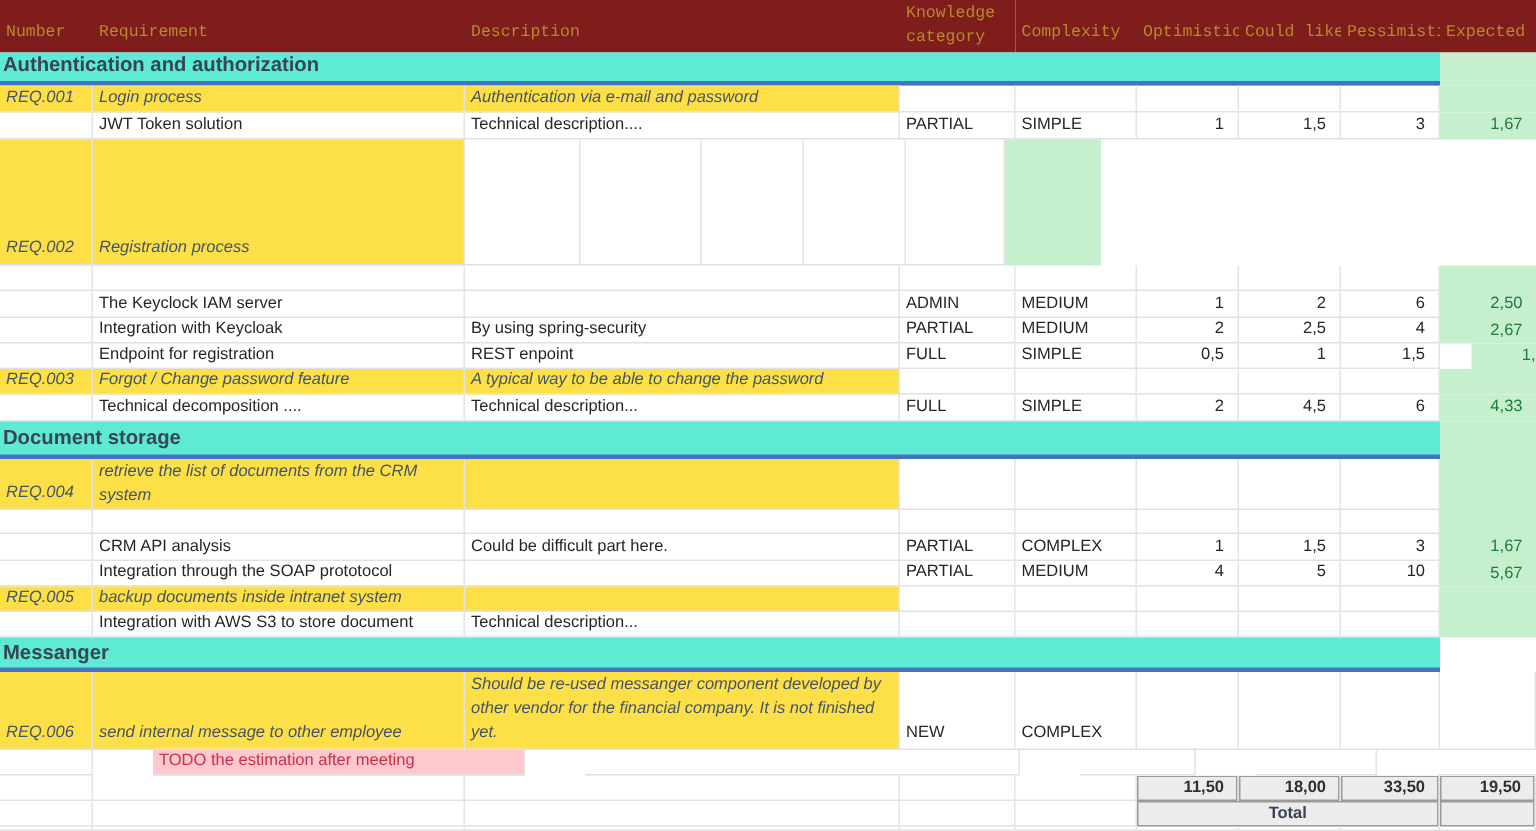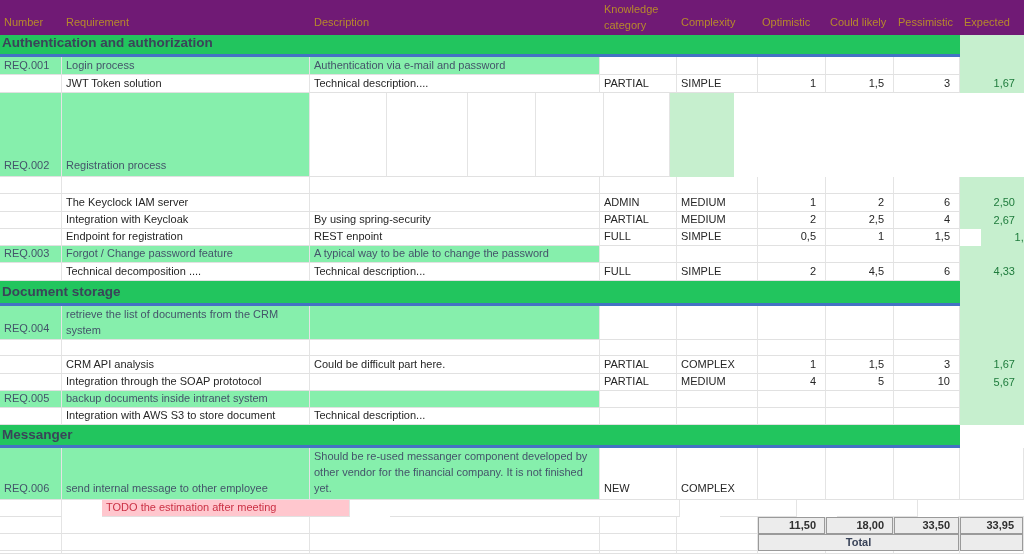--- a/index.html
+++ b/index.html
@@ -6,31 +6,31 @@
   html,body { width:1024px; height:554px; overflow:hidden; background:#fff;
               font-family:"Liberation Sans", sans-serif; }
   .sheet { width:1024px; height:554px; background:#fff; }
   .row { display:flex; width:1024px; }
 
   .c { flex:none; display:flex; align-items:center; overflow:hidden;
        padding:0 4px; font-size:11px; line-height:1.45; color:#262626;
        border-right:1px solid #E4E4E4; border-bottom:1px solid #E1E1E1; }
 
   
-  .row.header .c { background:#701a75; color:#B7892C; border:none;
-                   align-items:flex-end; padding-bottom:4px; white-space:nowrap; }
+  .row.header .c { background:#7f1d1d; color:#B7892C; border:none;
+                   align-items:flex-end; padding-bottom:4px; white-space:nowrap;font-family:Liberation Mono, monospace; }
   .row.header .wrap { white-space:normal; line-height:1.4; padding-bottom:2px; }
 
   
-  .section-cell { border:none; border-bottom:3px solid #4472C4; background:#22c55e;
+  .section-cell { border:none; border-bottom:3px solid #4472C4; background:#5eead4;
                   font-size:13.5px; font-weight:700; color:#3A4459;
                   align-items:flex-end; padding-bottom:1px; padding-left:2px; }
 
   .num { justify-content:flex-end; padding-right:9px; }
-  .orange { background:#86efac; color:#44546A; }
+  .orange { background:#fde047; color:#44546A;font-style:italic; }
   .green { background:#C6EFCE; color:#1E7B3C; border-right:none; border-bottom:none; }
   .pink { background:#FFC7CE; color:#CB3145; }
   .tcell { background:#ECECEC; box-shadow: inset 0 0 0 1px #9A9A9A;
            font-weight:700; color:#303030; border-bottom:none; }
   .center { justify-content:center; color:#3A4459; }
 
   .tall .c { align-items:flex-start; padding-top:1px; }
   .row .vbottom { align-items:flex-end; padding-bottom:2px; }
 </style>
 </head>
@@ -249,21 +249,21 @@
       </div>
       <div class="row" style="height: 17px;">
         <div class="c" style="width: 62px;"></div>
         <div class="c" style="width: 248px;"></div>
         <div class="c" style="width: 290px;"></div>
         <div class="c" style="width: 77px;"></div>
         <div class="c" style="width: 81px;"></div>
         <div class="c  num tcell" style="width: 68px;">11,50</div>
         <div class="c  num tcell" style="width: 68px;">18,00</div>
         <div class="c  num tcell" style="width: 66px;">33,50</div>
-        <div class="c  num tcell" style="width: 64px;">33,95</div>
+        <div class="c  num tcell" style="width: 64px;">19,50</div>
       </div>
       <div class="row" style="height: 17px;">
         <div class="c" style="width: 62px;"></div>
         <div class="c" style="width: 248px;"></div>
         <div class="c" style="width: 290px;"></div>
         <div class="c" style="width: 77px;"></div>
         <div class="c" style="width: 81px;"></div>
         <div class="c tcell center" style="width: 202px;">Total</div>
         <div class="c tcell" style="width: 64px;"></div>
       </div>

